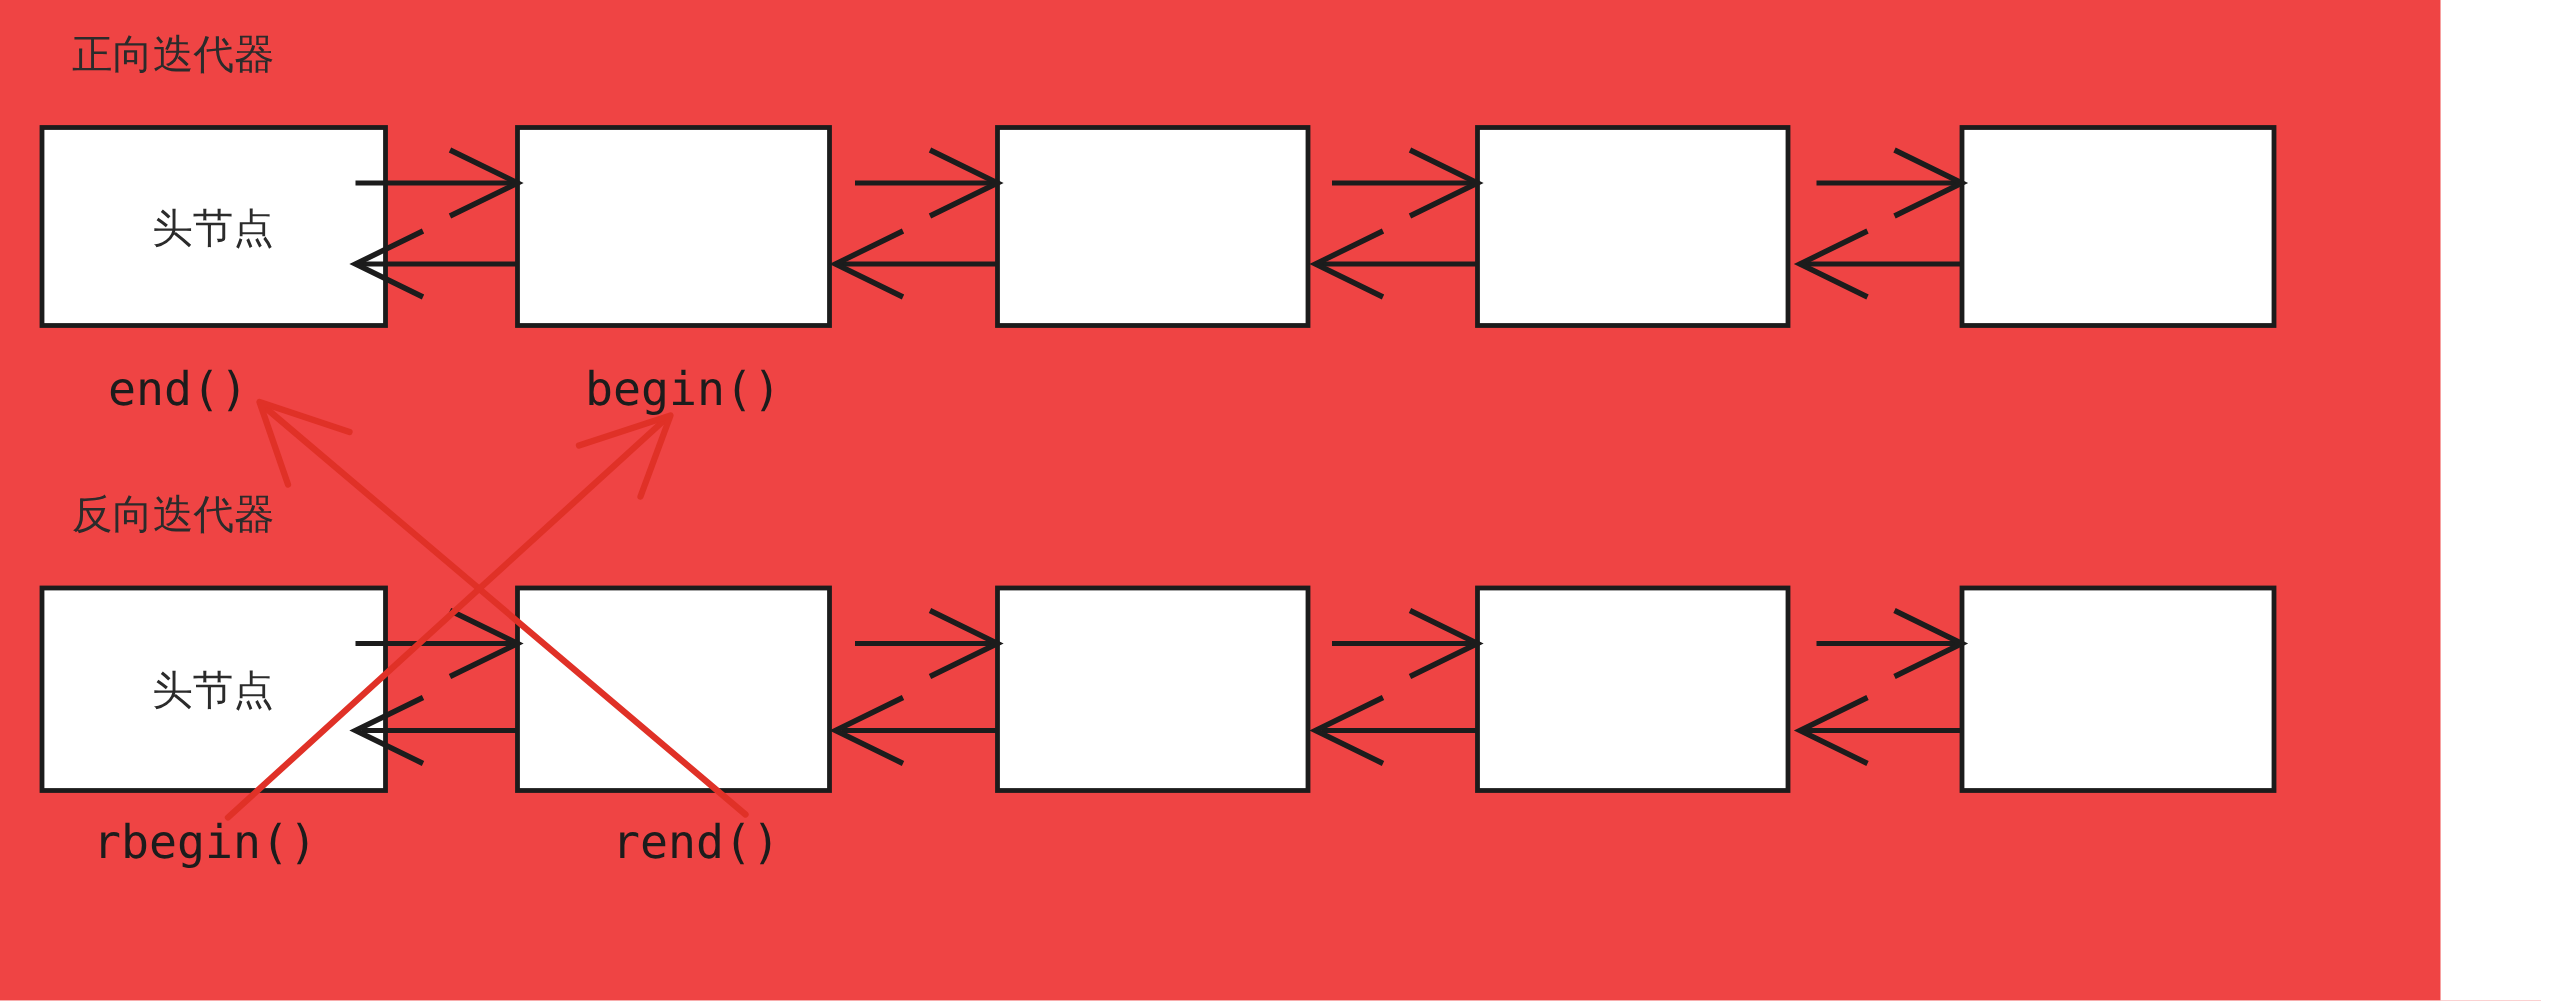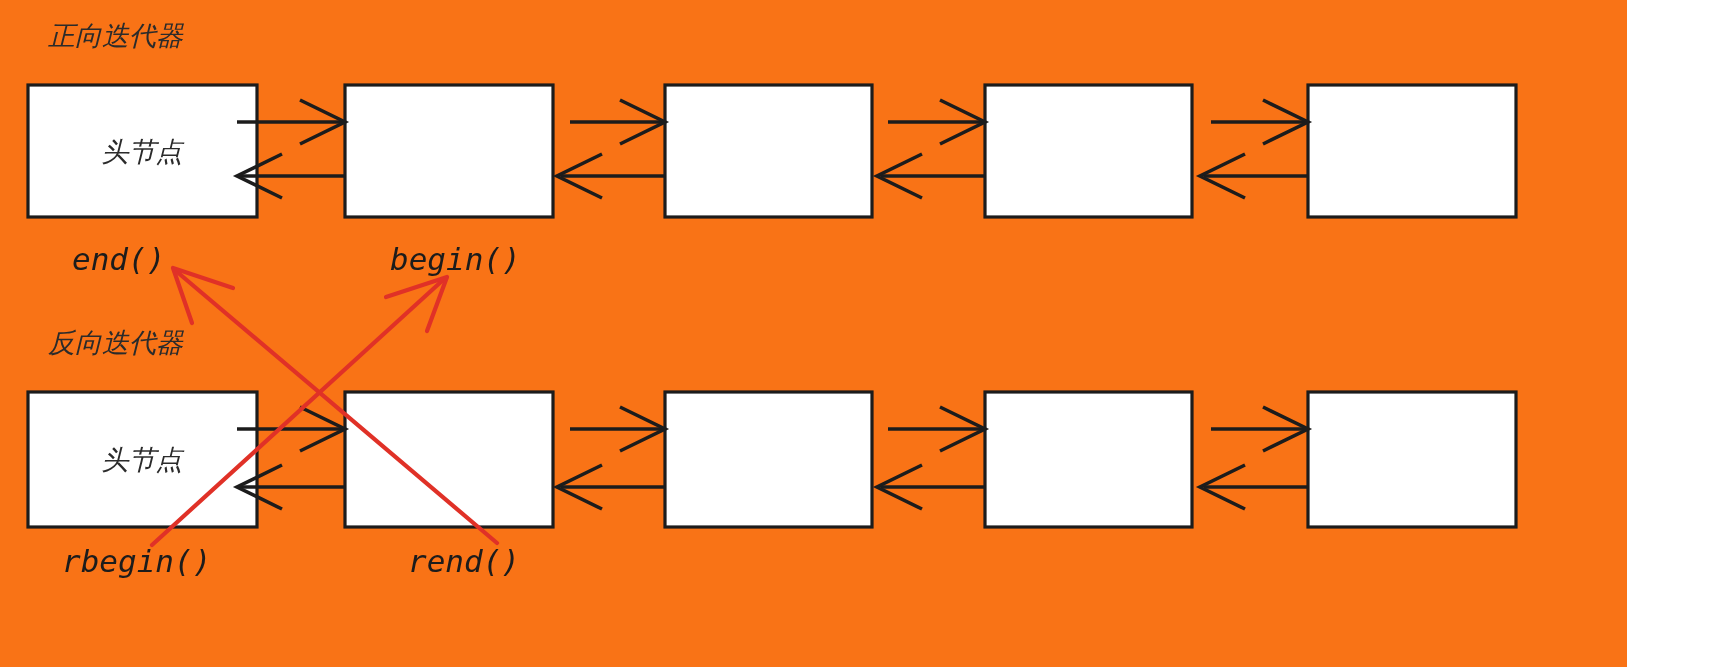--- a/index.html
+++ b/index.html
@@ -7,23 +7,22 @@
     padding: 0;
     background: #ffffff;
   }
   body {
     font-family: "DejaVu Sans", sans-serif;
   }
   #canvas-wrap {
     position: relative;
     width: 1627px;
     height: 667px;
-    background: #f97316;
+    background: #ef4444;
     overflow: hidden;
-    font-style: italic;
   }
   svg#diagram {
     position: absolute;
     left: 0;
     top: 0;
     width: 1717px;
     height: 667px;
     display: block;
   }
   .node-box {

